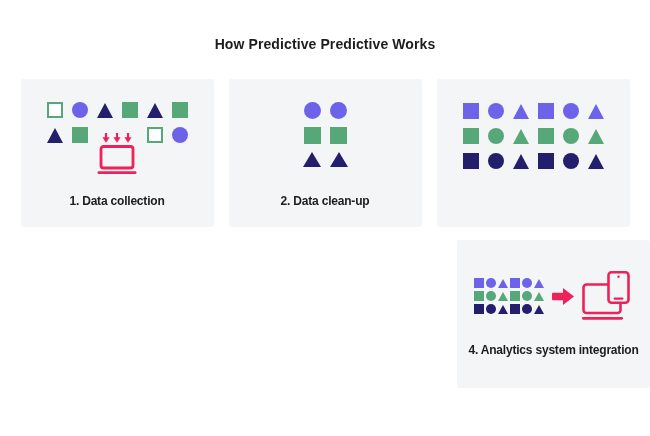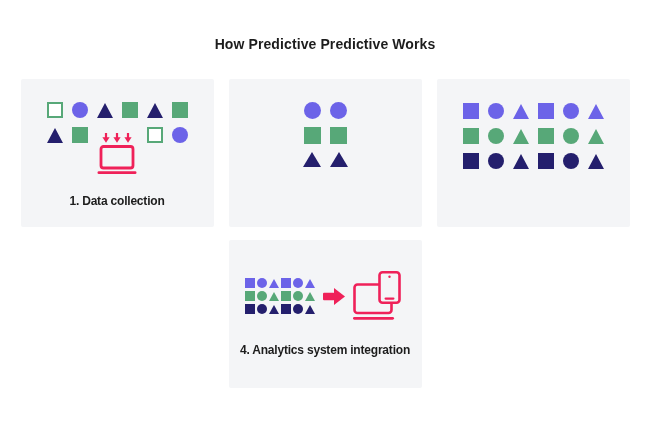--- a/index.html
+++ b/index.html
@@ -13,21 +13,21 @@
     background:var(--page-bg);
     font-family:"Liberation Sans", sans-serif;
     color:var(--text);
   }
   .title{
     margin:37px 0 0;text-align:center;
     font-size:14px;font-weight:700;line-height:14px;letter-spacing:.1px;
   }
   .row{display:flex;justify-content:center;gap:15px;}
   .row1{margin-top:28px;}
-  .row2{margin-top:13px;}
+  .row2{margin-top:13px;justify-content:flex-end;}
   .panel{
     width:193px;height:148px;background:var(--panel-bg);
     position:relative;border-radius:2px;
   }
   .label{
     position:absolute;left:0;right:0;text-align:center;
     font-size:12px;font-weight:700;letter-spacing:-.2px;line-height:12px;
     color:var(--text);white-space:nowrap;
   }
   .row1 .label{bottom:20px;}
@@ -146,20 +146,21 @@
         </div>
         <div class="shape-row">
           <span class="shape square" style="background: rgb(87, 168, 120);"></span>
           <span class="shape square" style="background: rgb(87, 168, 120);"></span>
         </div>
         <div class="shape-row">
           <span class="shape triangle" style="border-bottom-color: rgb(36, 31, 109);"></span>
           <span class="shape triangle" style="border-bottom-color: rgb(36, 31, 109);"></span>
         </div>
       </div>
+    <div class="label">2. Data clean-up</div>
   </div>
 
   <div class="panel">
     <div class="sgrid s16 p3-grid">
         <div class="shape-row">
           <span class="shape square" style="background: rgb(108, 99, 232);"></span>
           <span class="shape circle" style="background: rgb(108, 99, 232);"></span>
           <span class="shape triangle" style="border-bottom-color: rgb(108, 99, 232);"></span>
           <span class="shape square" style="background: rgb(108, 99, 232);"></span>
           <span class="shape circle" style="background: rgb(108, 99, 232);"></span>

